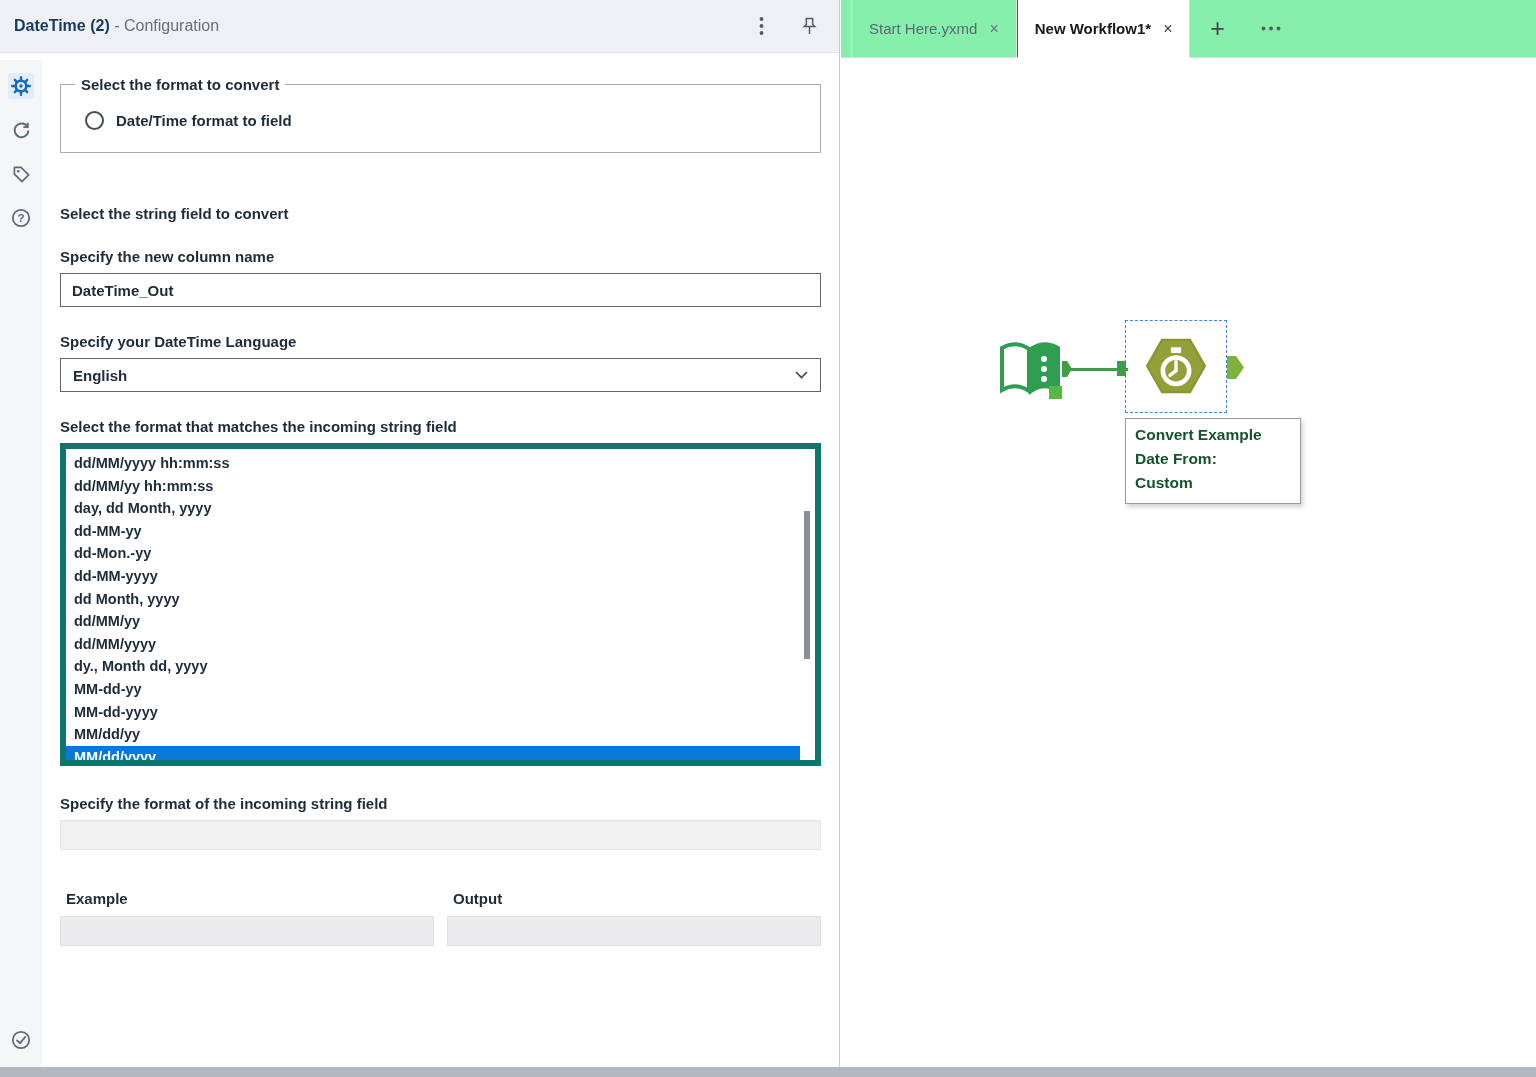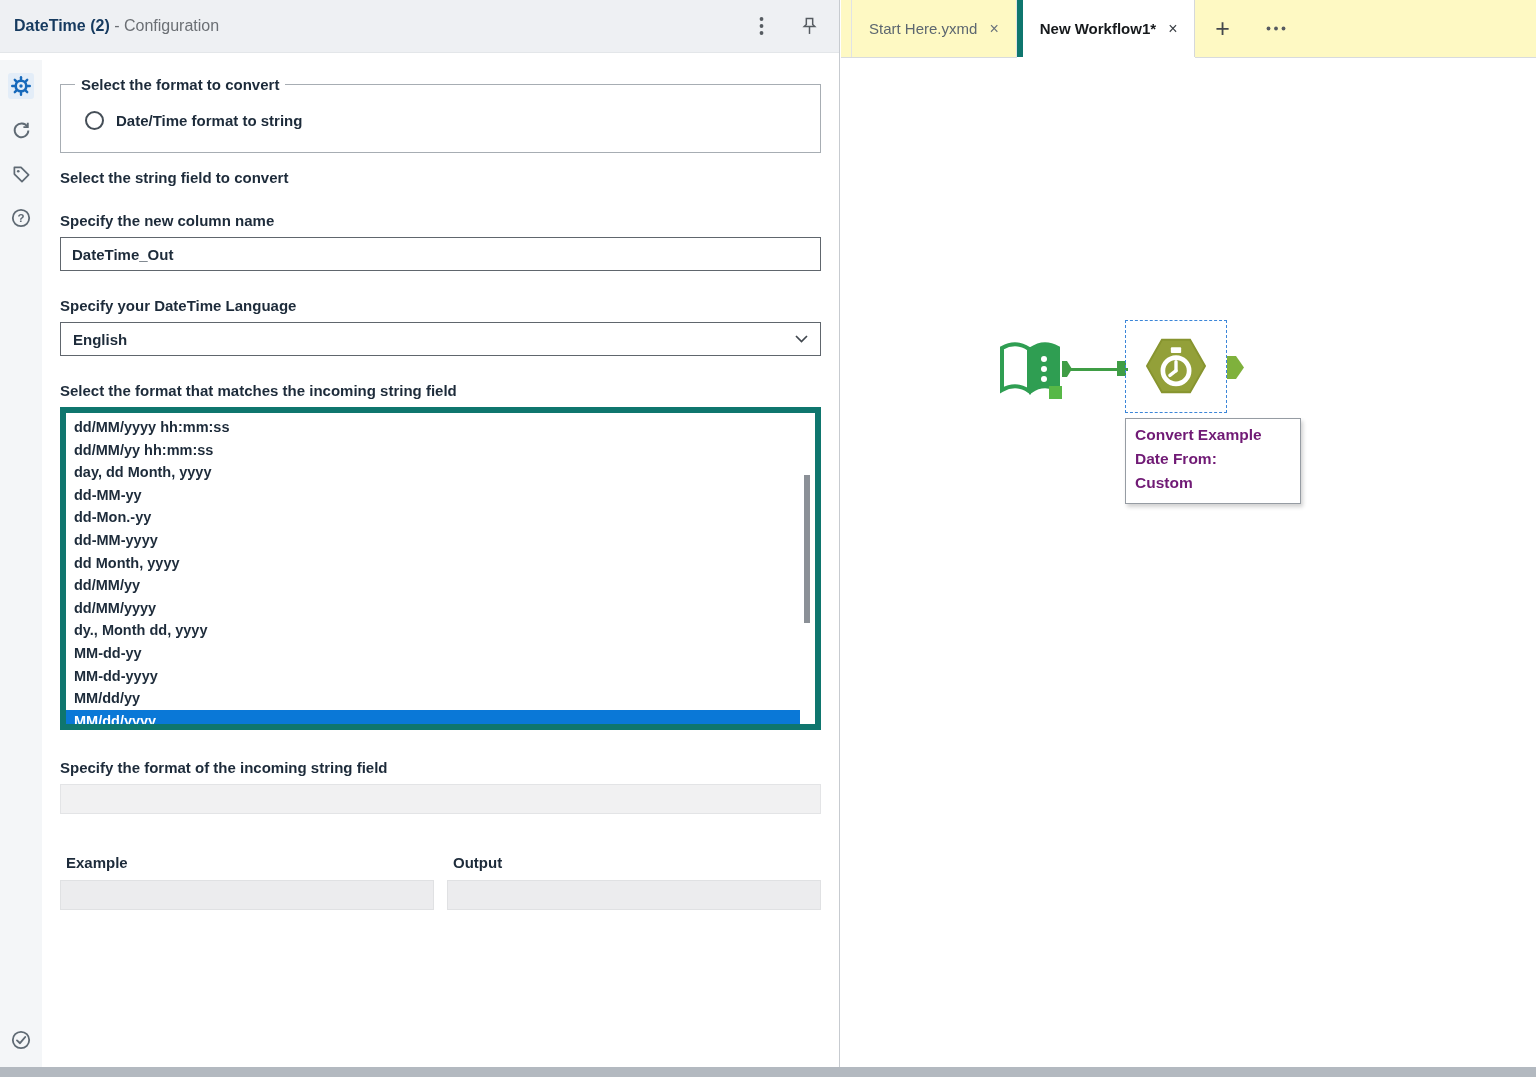--- a/index.html
+++ b/index.html
@@ -43,35 +43,35 @@
 
   .disabled-input { display:block; width:100%; height:30px; background:#f1f1f2; border:1px solid #e3e4e6; margin-top:2px; }
 
   .eo-row { display:flex; gap:13px; margin-top:40px; }
   .eo-col { width:375px; }
   .eo-label { display:block; font-weight:700; font-size:15px; color:#1d2b3a; margin:0 0 9px 6px; }
   .eo-box { height:30px; background:#ececee; border:1px solid #e0e1e3; }
 
   
   .canvas-panel { position:absolute; left:841px; top:0; right:0; height:1067px; background:#fff; }
-  .tab-bar { height:58px; background:#fef9c3; border-bottom:1px solid #d8dbde; display:flex; align-items:stretch; padding-left:10px; }
+  .tab-bar { height:58px; background:#86efac; border-bottom:1px solid #d8dbde; display:flex; align-items:stretch; padding-left:10px; }
   .tab { display:flex; align-items:center; gap:12px; padding:0 17px; font-size:15px; color:#5d6770; border-right:1px solid #e0e3e6; cursor:pointer; white-space:nowrap; }
   .tab:first-of-type { border-left:1px solid #e0e3e6; }
-  .tab.active { background:#fff; color:#16191c; font-weight:700; border-left:6px solid #0f766e; border-right:1px solid #d5d8db; box-shadow:0 1px 0 0 #fff; }
+  .tab.active { background:#fff; color:#16191c; font-weight:700; border-left:1px solid #0f766e; border-right:1px solid #d5d8db; box-shadow:0 1px 0 0 #fff; }
   .tab-close { font-size:16px; color:#6a737c; font-weight:400; cursor:pointer; }
   .tab.active .tab-close { color:#3a3f45; }
   .tab-plus { width:54px; display:flex; align-items:center; justify-content:center; font-size:25px; color:#44484d; cursor:pointer; font-weight:400; }
   .tab-more { width:54px; display:flex; align-items:center; justify-content:center; cursor:pointer; }
 
   .canvas { position:absolute; left:0; top:58px; right:0; bottom:10px; background:#fff; }
   .tool { position:absolute; cursor:pointer; }
   .connector { position:absolute; left:225px; top:310px; width:62px; height:3px; background:#3f9d45; cursor:pointer; }
   .anchor { position:absolute; cursor:pointer; }
   .sel-box { position:absolute; left:284px; top:262px; width:102px; height:93px; border:1.5px dashed #3c86d8; cursor:pointer; }
-  .annotation { position:absolute; left:284px; top:360px; width:176px; min-height:84px; background:#fff; border:1px solid #969ca3; box-shadow:2px 3px 4px rgba(0,0,0,.18); padding:4px 9px 8px; font-weight:700; font-size:15.5px; line-height:1.55; color:#701a75; white-space:pre-line; cursor:pointer; }
+  .annotation { position:absolute; left:284px; top:360px; width:176px; min-height:84px; background:#fff; border:1px solid #969ca3; box-shadow:2px 3px 4px rgba(0,0,0,.18); padding:4px 9px 8px; font-weight:700; font-size:15.5px; line-height:1.55; color:#14532d; white-space:pre-line; cursor:pointer; }
 
   .bottom-strip { position:absolute; left:0; bottom:0; width:100%; height:10px; background:#b3b9c0; }
 </style>
 </head>
 <body>
 
 <div class="app">
 
   <section class="config-panel">
 
@@ -137,25 +137,25 @@
           </svg>
       </span>
     </nav>
 
     <div class="config-content">
 
       <fieldset class="format-group">
         <legend>Select the format to convert</legend>
         <div class="radio-row">
           <span class="radio"></span>
-          <span class="radio-label">Date/Time format to string</span>
+          <span class="radio-label">Date/Time format to field</span>
         </div>
       </fieldset>
 
-      <label class="field-label" style="margin-top:16px">Select the string field to convert</label>
+      <label class="field-label" style="margin-top:52px">Select the string field to convert</label>
 
       <label class="field-label">Specify the new column name</label>
       <input class="text-input" type="text" value="DateTime_Out" style="">
 
       <label class="field-label">Specify your DateTime Language</label>
       <div class="combo">
         <span>English</span>
         <span class="chev">
           <svg width="13" height="8" viewBox="0 0 13 8">
               <polyline points="1,1 6.5,6.5 12,1" fill="none" stroke="#40474e" stroke-width="1.7"></polyline>

